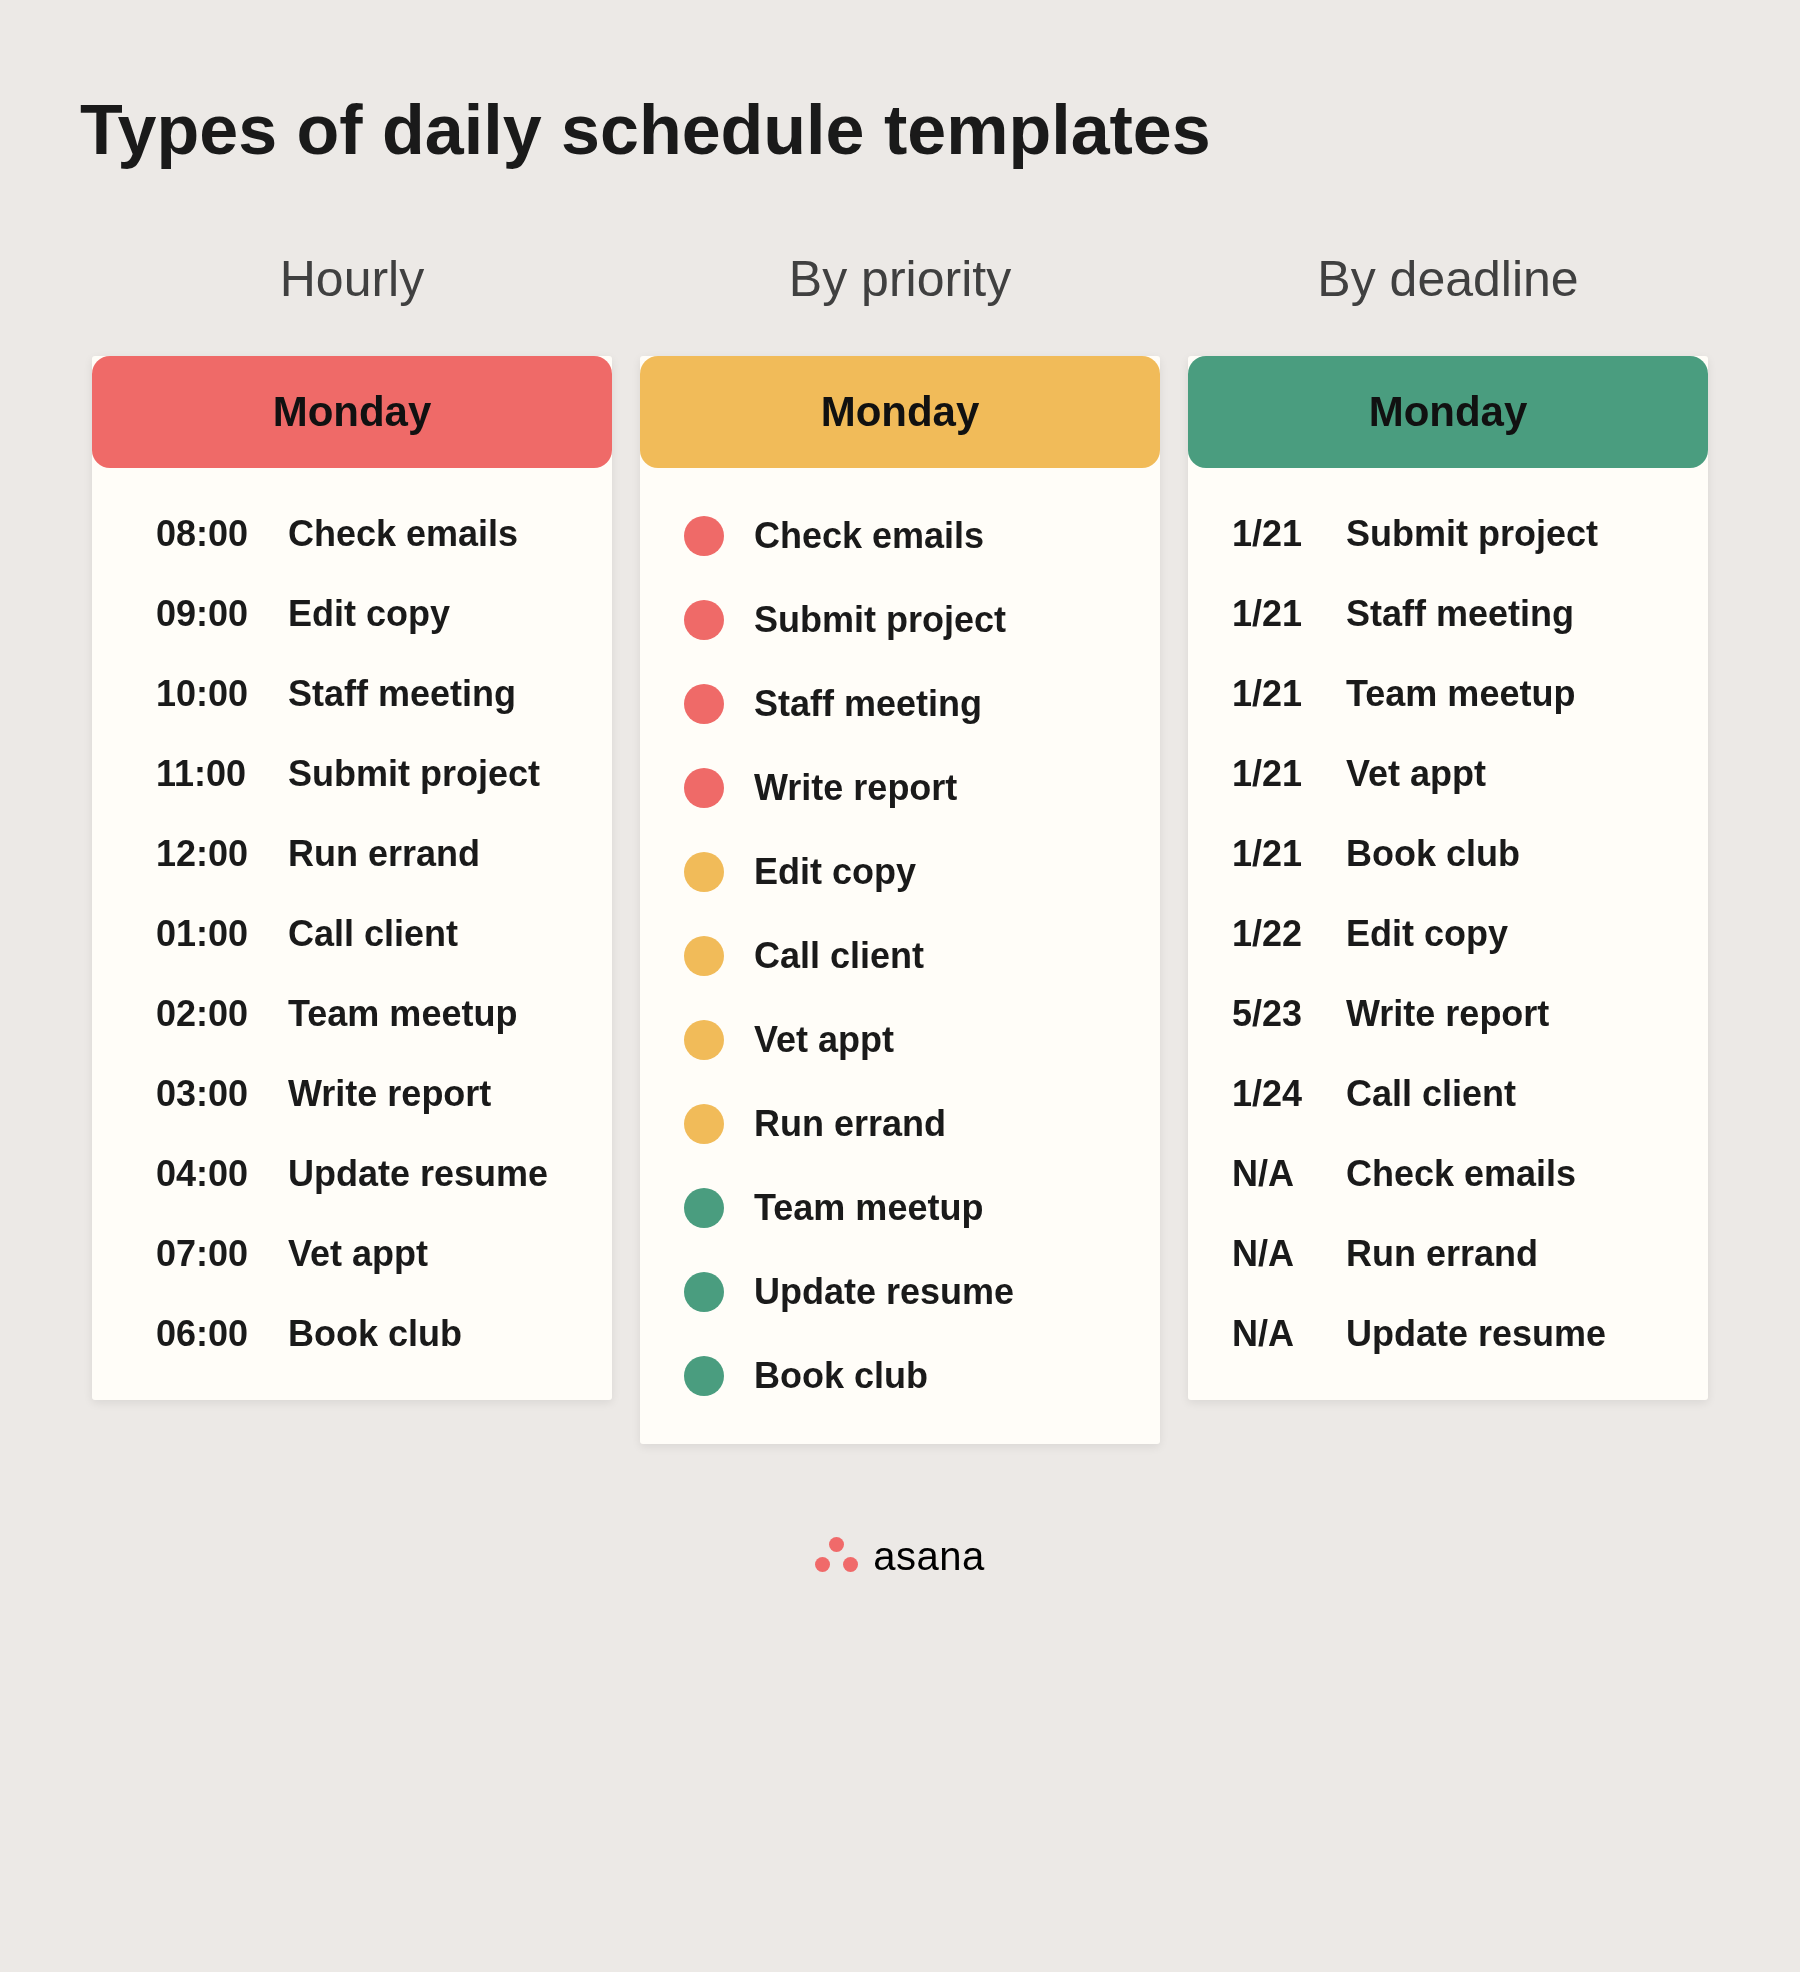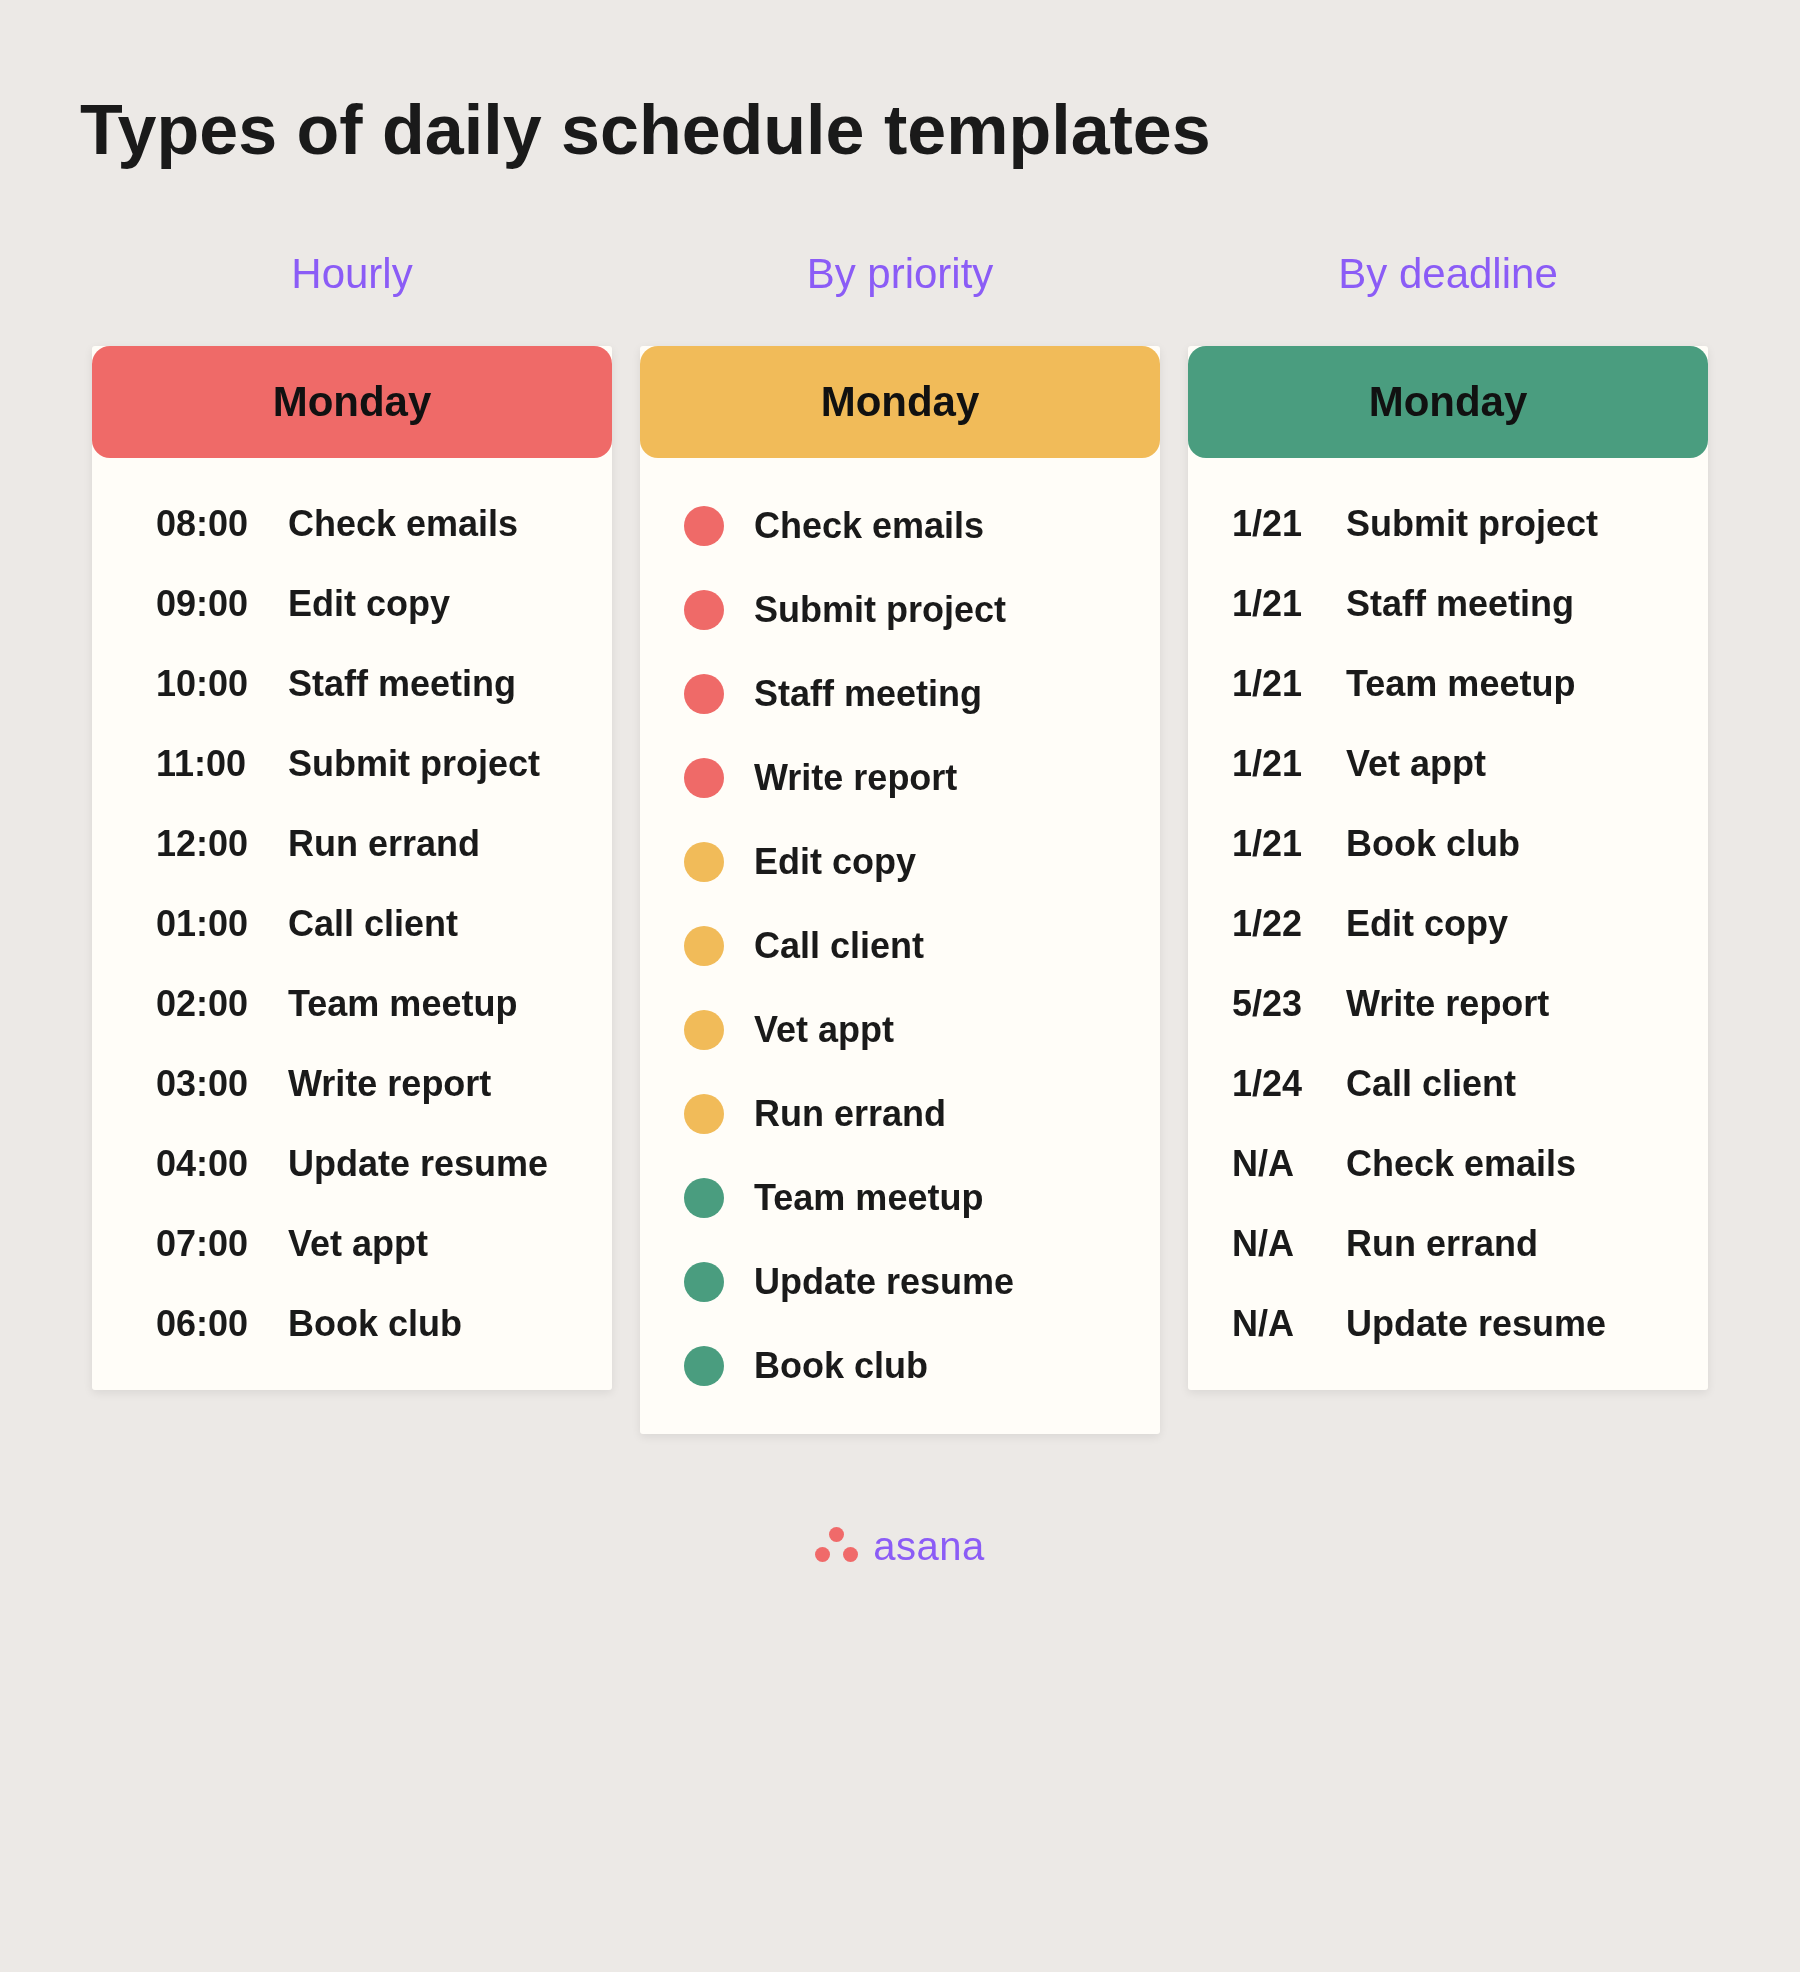--- a/index.html
+++ b/index.html
@@ -21,23 +21,23 @@
     justify-content: center;
     gap: 28px;
   }
   .col {
     width: 520px;
     display: flex;
     flex-direction: column;
     align-items: center;
   }
   .col-heading {
-    font-size: 42px;
+    font-size: 50px;
     font-weight: 400;
-    color: #8b5cf6;
+    color: #404040;
     margin-bottom: 48px;
   }
   .card {
     width: 100%;
     background: #fffdf8;
     box-shadow: 0 3px 10px rgba(0,0,0,0.08);
     border-radius: 3px;
     overflow: hidden;
   }
   .card-header {
@@ -105,21 +105,21 @@
     height: 15px;
     border-radius: 50%;
     background: #f06a6a;
   }
   .logo-dots span:nth-child(1){ top: 0; left: 14px; }
   .logo-dots span:nth-child(2){ top: 20px; left: 0; }
   .logo-dots span:nth-child(3){ top: 20px; left: 28px; }
   .brand {
     font-size: 40px;
     font-weight: 500;
-    color: #8b5cf6;
+    color: #000000;
     letter-spacing: 0.5px;
   }
 </style>
 </head>
 <body>
 
 <h1 class="title">Types of daily schedule templates</h1>
 
 <div class="columns">
     <div class="col">

